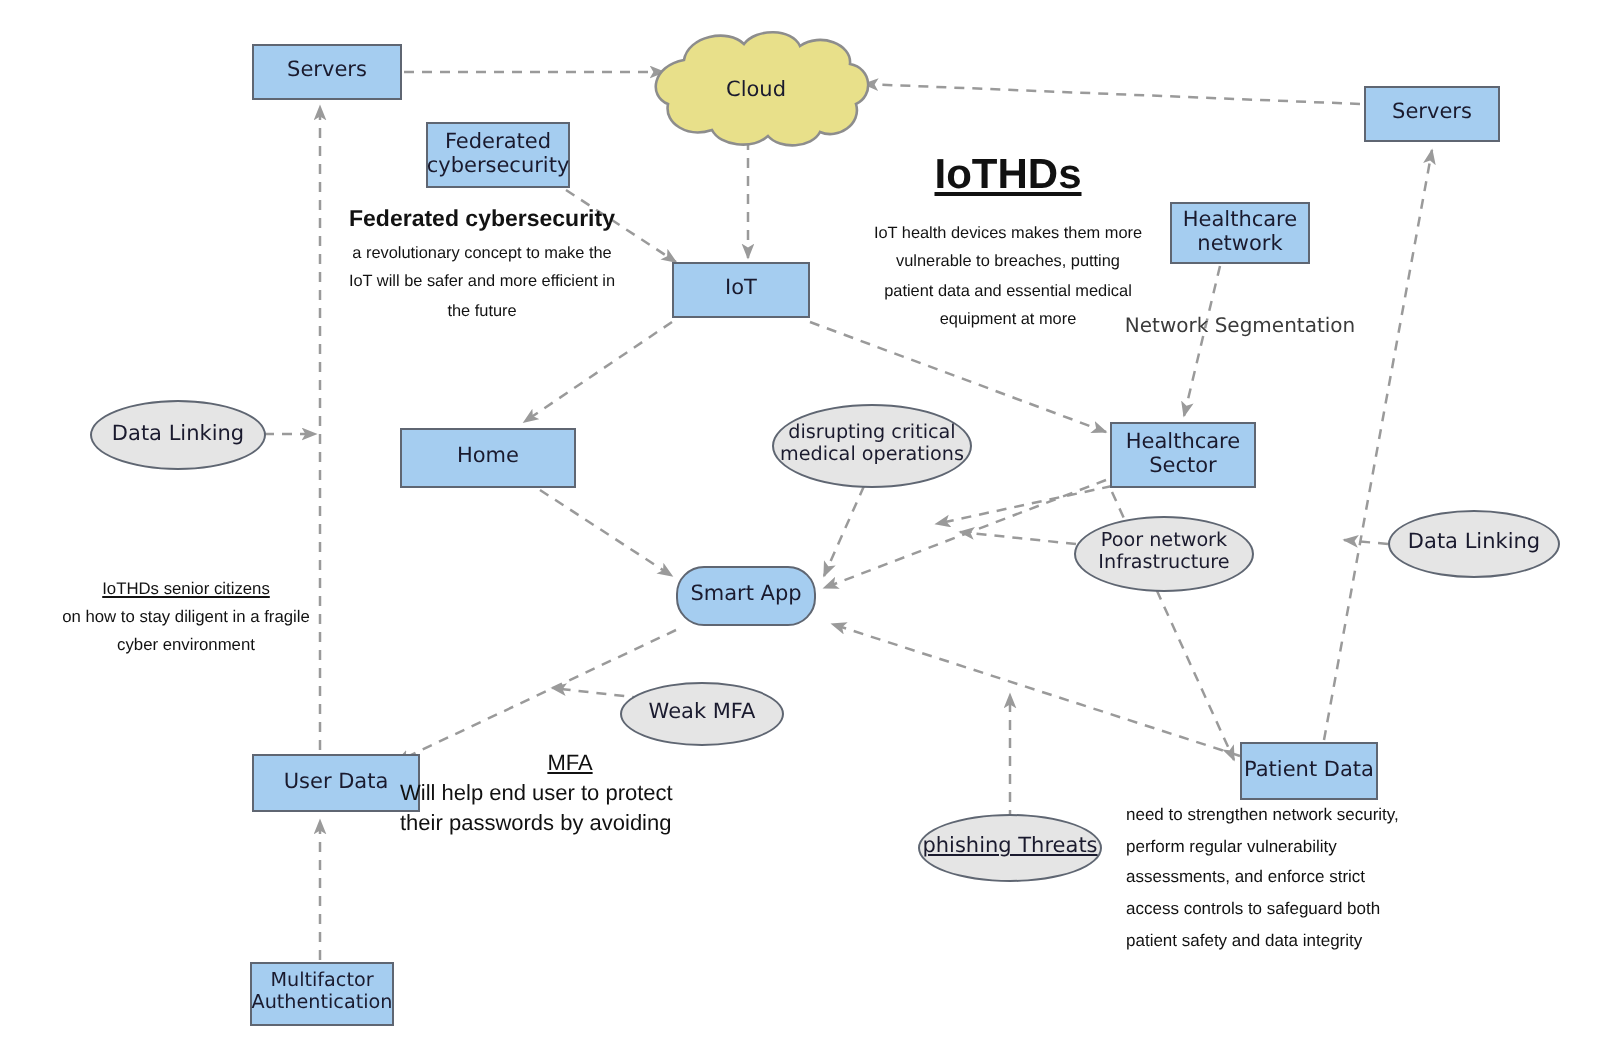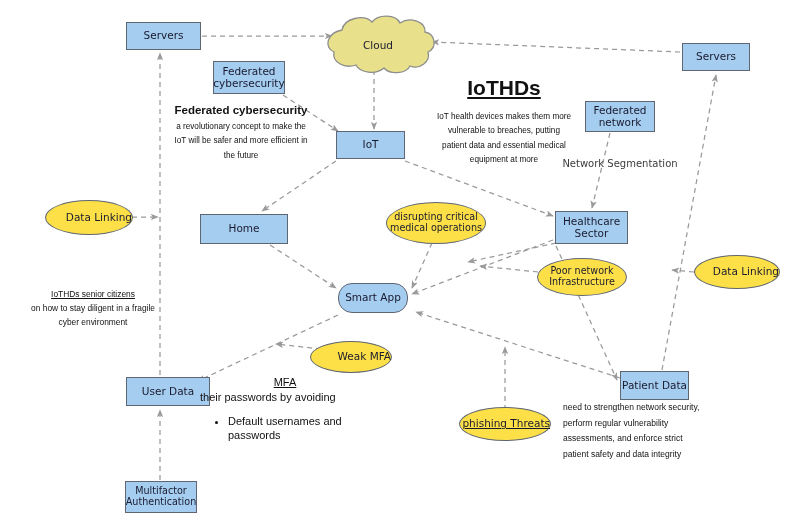--- a/index.html
+++ b/index.html
@@ -37,25 +37,24 @@
     color: #1a1a2e;
     font-family: "DejaVu Sans", sans-serif;
     line-height: 1.12;
   }
   .box {
     background: #a5cdf0;
     border: 1.4px solid #5f6672;
     font-size: 10.5px;
   }
   .ellipse {
-    background: #fde047;
+    background: #e5e5e5;
     border: 1.4px solid #5f6672;
     border-radius: 50%;
     font-size: 10.5px;
-    justify-content: flex-end;
   }
   .cloudwrap {
     position: absolute;
   }
   .cloudlabel {
     position: absolute;
     width: 100%;
     top: 50%;
     transform: translateY(-50%);
     text-align: center;
@@ -200,21 +199,21 @@
 
   <div class="node box" style="left:213px; top:61px; width:72px; height:33px;">
     <span>Federated cybersecurity</span>
   </div>
 
   <div class="node box" style="left:336px; top:131px; width:69px; height:28px;">
     <span>IoT</span>
   </div>
 
   <div class="node box" style="left:585px; top:101px; width:70px; height:31px;">
-    <span>Federated network</span>
+    <span>Healthcare network</span>
   </div>
 
   <div class="node box" style="left:200px; top:214px; width:88px; height:30px;">
     <span>Home</span>
   </div>
 
   <div class="node box" style="left:555px; top:211px; width:73px; height:33px;">
     <span>Healthcare Sector</span>
   </div>
 
@@ -283,27 +282,26 @@
 
   <div class="textblock edu-block" style="left:28px; top:288px; width:130px;">
     <div class="u">IoTHDs senior citizens</div>
     <div>on how to stay diligent in a fragile</div>
     <div>cyber environment</div>
   </div>
 
   <div class="textblock mfa-block" style="left:200px; top:375px; width:170px;">
     <div class="u" style="text-align:center;">MFA</div>
     <div style="text-align:left;">
+      <div>Will help end user to protect</div>
       <div>their passwords by avoiding</div>
     </div>
-    <ul>
-      <li>Default usernames and passwords</li>
-    </ul>
   </div>
 
   <div class="textblock body-md" style="left:563px; top:400px; width:140px;">
     <div>need to strengthen network security,</div>
     <div>perform regular vulnerability</div>
     <div>assessments, and enforce strict</div>
+    <div>access controls to safeguard both</div>
     <div>patient safety and data integrity</div>
   </div>
 
 </div>
 
 </body></html>

